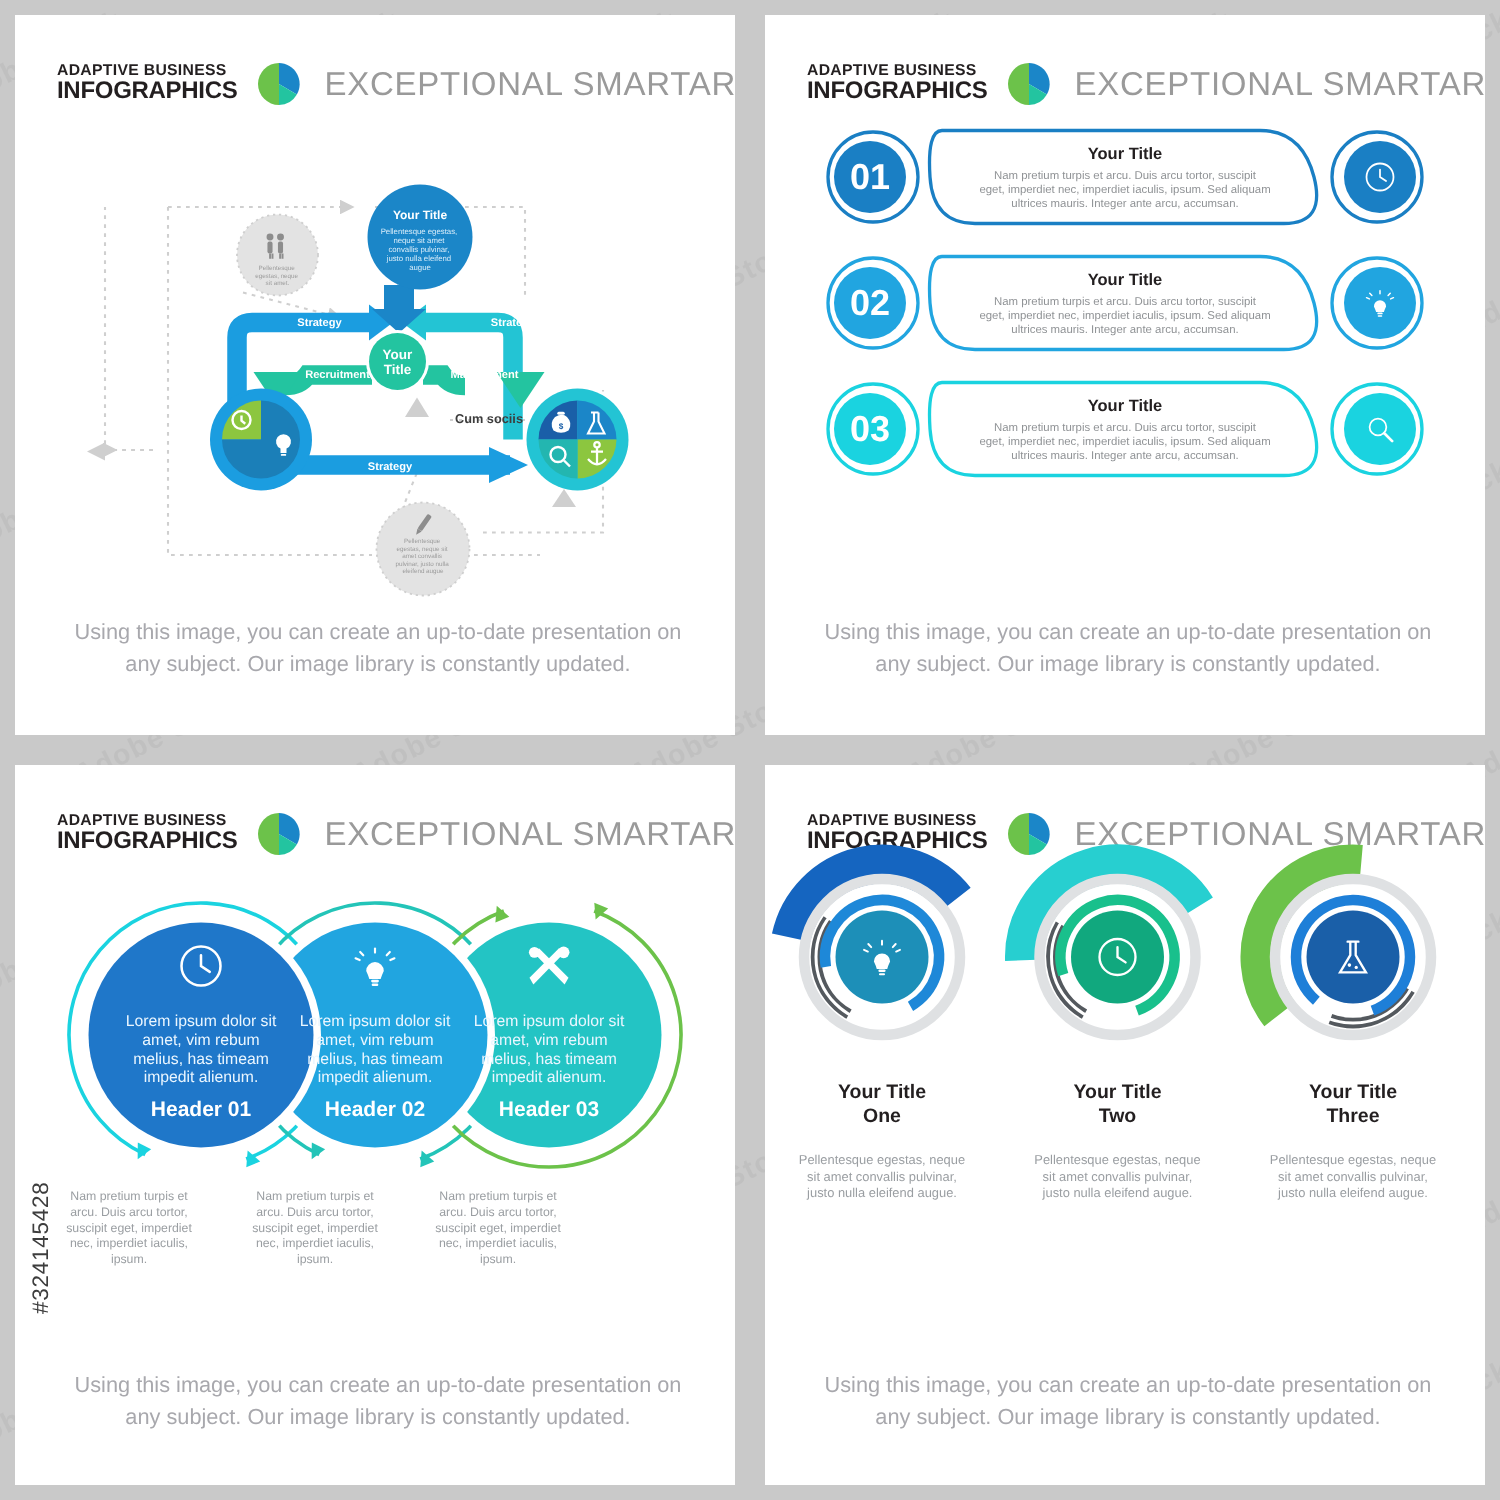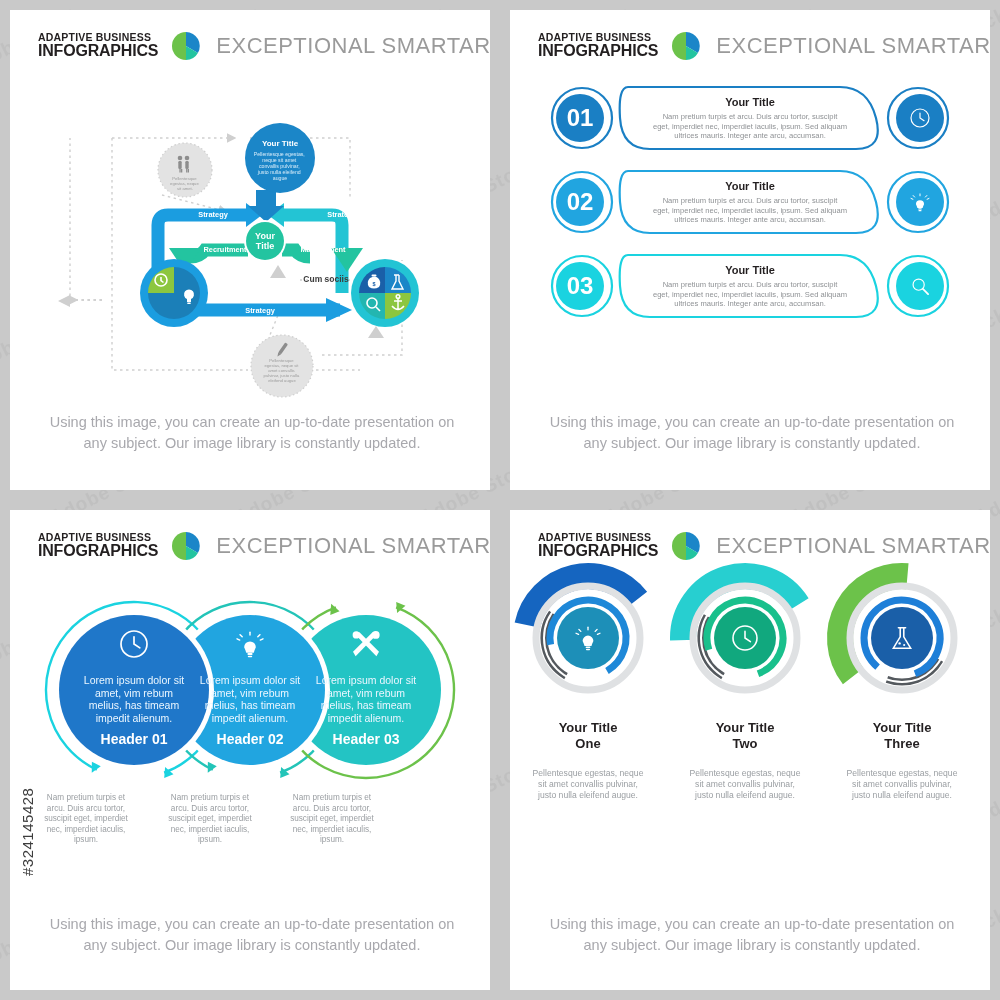--- a/index.html
+++ b/index.html
@@ -26,21 +26,21 @@
     box-sizing:border-box;
   }
   .panel.tl{grid-column:1;grid-row:1;}
   .panel.tr{grid-column:2;grid-row:1;}
   .panel.bl{grid-column:1;grid-row:2;}
   .panel.br{grid-column:2;grid-row:2;}
 
   
   .hdr{
     display:flex;align-items:center;
-    padding:22px 0 0 28px;
+    padding:32px 0 0 28px;
     gap:10px;
   }
   .hdr-brand{
     line-height:1.02;
   }
   .hdr-l1{
     font-size:10.5px;font-weight:bold;letter-spacing:.2px;color:#231f20;
   }
   .hdr-l2{
     font-size:16px;font-weight:bold;letter-spacing:-.2px;color:#231f20;

